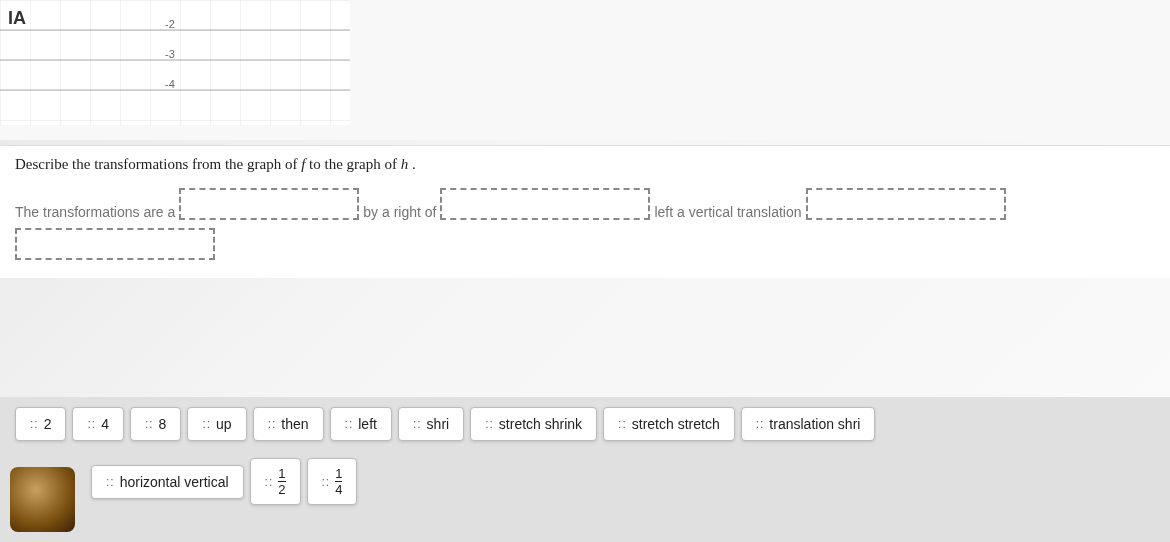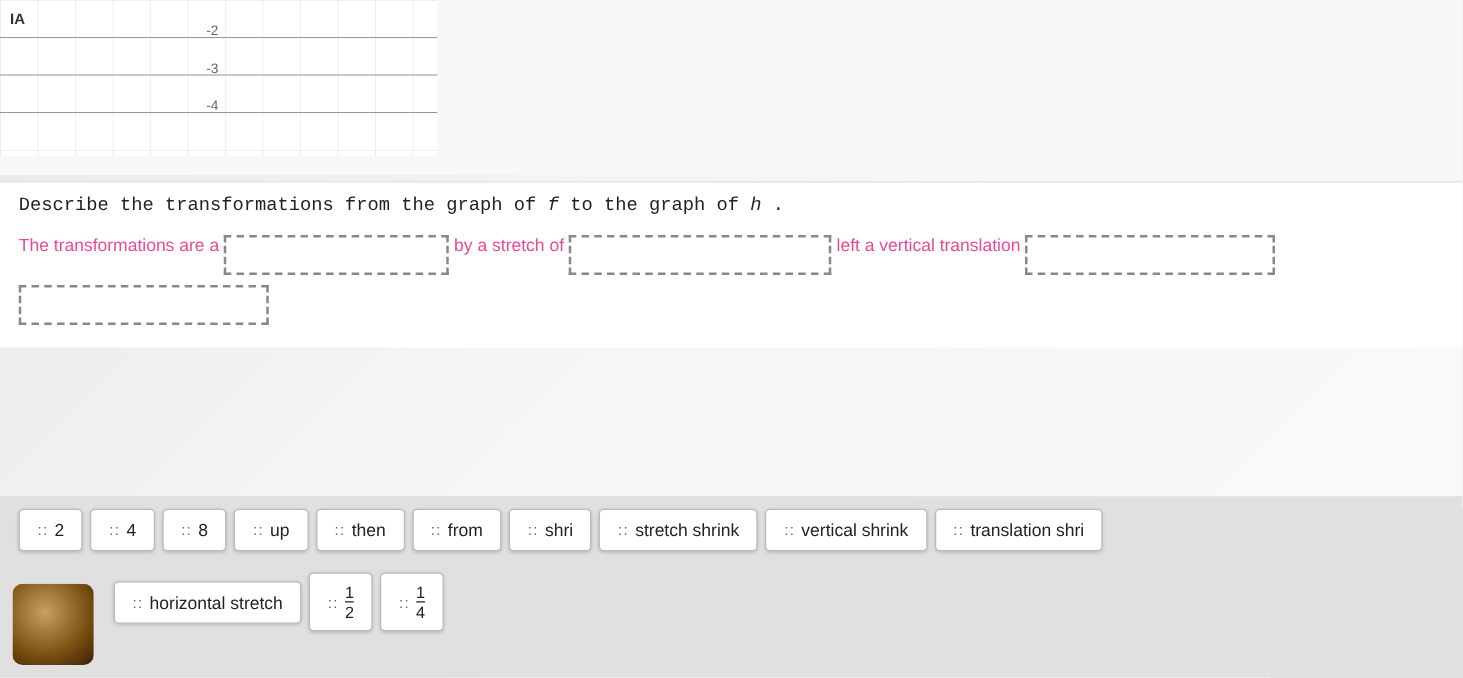--- a/index.html
+++ b/index.html
@@ -32,56 +32,56 @@
     .graph-canvas {
       width: 350px;
       height: 125px;
     }
 
     
     .ia-logo {
       position: absolute;
       top: 8px;
       left: 8px;
-      font-size: 12px;
+      font-size: 18px;
       font-weight: bold;
       color: #333;
       font-family: Arial, sans-serif;
     }
 
     
     .description-section {
       position: absolute;
       top: 145px;
       left: 0;
       right: 0;
       padding: 10px 15px;
       background: white;
       border-top: 1px solid #ddd;
     }
 
     .description-title {
       font-size: 15px;
       color: #222;
       margin-bottom: 15px;
-      font-family: Liberation Mono, monospace;
+      font-family: Liberation Serif, serif;
     }
 
     .description-title em {
       font-style: italic;
     }
 
     .transformations-row {
       display: flex;
-      align-items: flex-start;
+      align-items: flex-end;
       flex-wrap: wrap;
       gap: 4px;
       font-size: 14px;
       font-family: Arial, sans-serif;
-      color: #ec4899;
+      color: #737373;
       margin-bottom: 8px;
     }
 
     .drag-box {
       border: 2px dashed #888;
       min-width: 180px;
       height: 32px;
       display: inline-flex;
       align-items: center;
       padding: 2px 8px;
@@ -238,21 +238,21 @@
       <span>Describe the transformations from the graph of</span>
       <em>f</em>
       <span>to the graph of</span>
       <em>h</em>
       <span>.</span>
     </div>
 
     <div class="transformations-row">
       <span>The transformations are a</span>
       <div class="drag-box"></div>
-      <span>by a stretch of</span>
+      <span>by a right of</span>
       <div class="drag-box-small"></div>
       <span>left a vertical translation</span>
       <div class="drag-box-extra"></div>
     </div>
 
     <div class="second-row transformations-row">
       <div class="drag-box-second"></div>
     </div>
   </div>
 
@@ -273,45 +273,45 @@
       <div class="tile">
         <span class="tile-dots">::</span>
         <span>up</span>
       </div>
       <div class="tile">
         <span class="tile-dots">::</span>
         <span>then</span>
       </div>
       <div class="tile">
         <span class="tile-dots">::</span>
-        <span>from</span>
+        <span>left</span>
       </div>
       <div class="tile">
         <span class="tile-dots">::</span>
         <span>shri</span>
       </div>
       <div class="tile">
         <span class="tile-dots">::</span>
         <span>stretch shrink</span>
       </div>
       <div class="tile">
         <span class="tile-dots">::</span>
-        <span>vertical shrink</span>
+        <span>stretch stretch</span>
       </div>
       <div class="tile">
         <span class="tile-dots">::</span>
         <span>translation shri</span>
       </div>
     </div>
     <div class="tiles-row">
 
       <div style="width:70px; height:65px;"></div>
       <div class="tile">
         <span class="tile-dots">::</span>
-        <span>horizontal stretch</span>
+        <span>horizontal vertical</span>
       </div>
       <div class="tile">
         <span class="tile-dots">::</span>
         <span class="fraction">
           <span class="num">1</span>
           <span class="den">2</span>
         </span>
       </div>
       <div class="tile">
         <span class="tile-dots">::</span>

